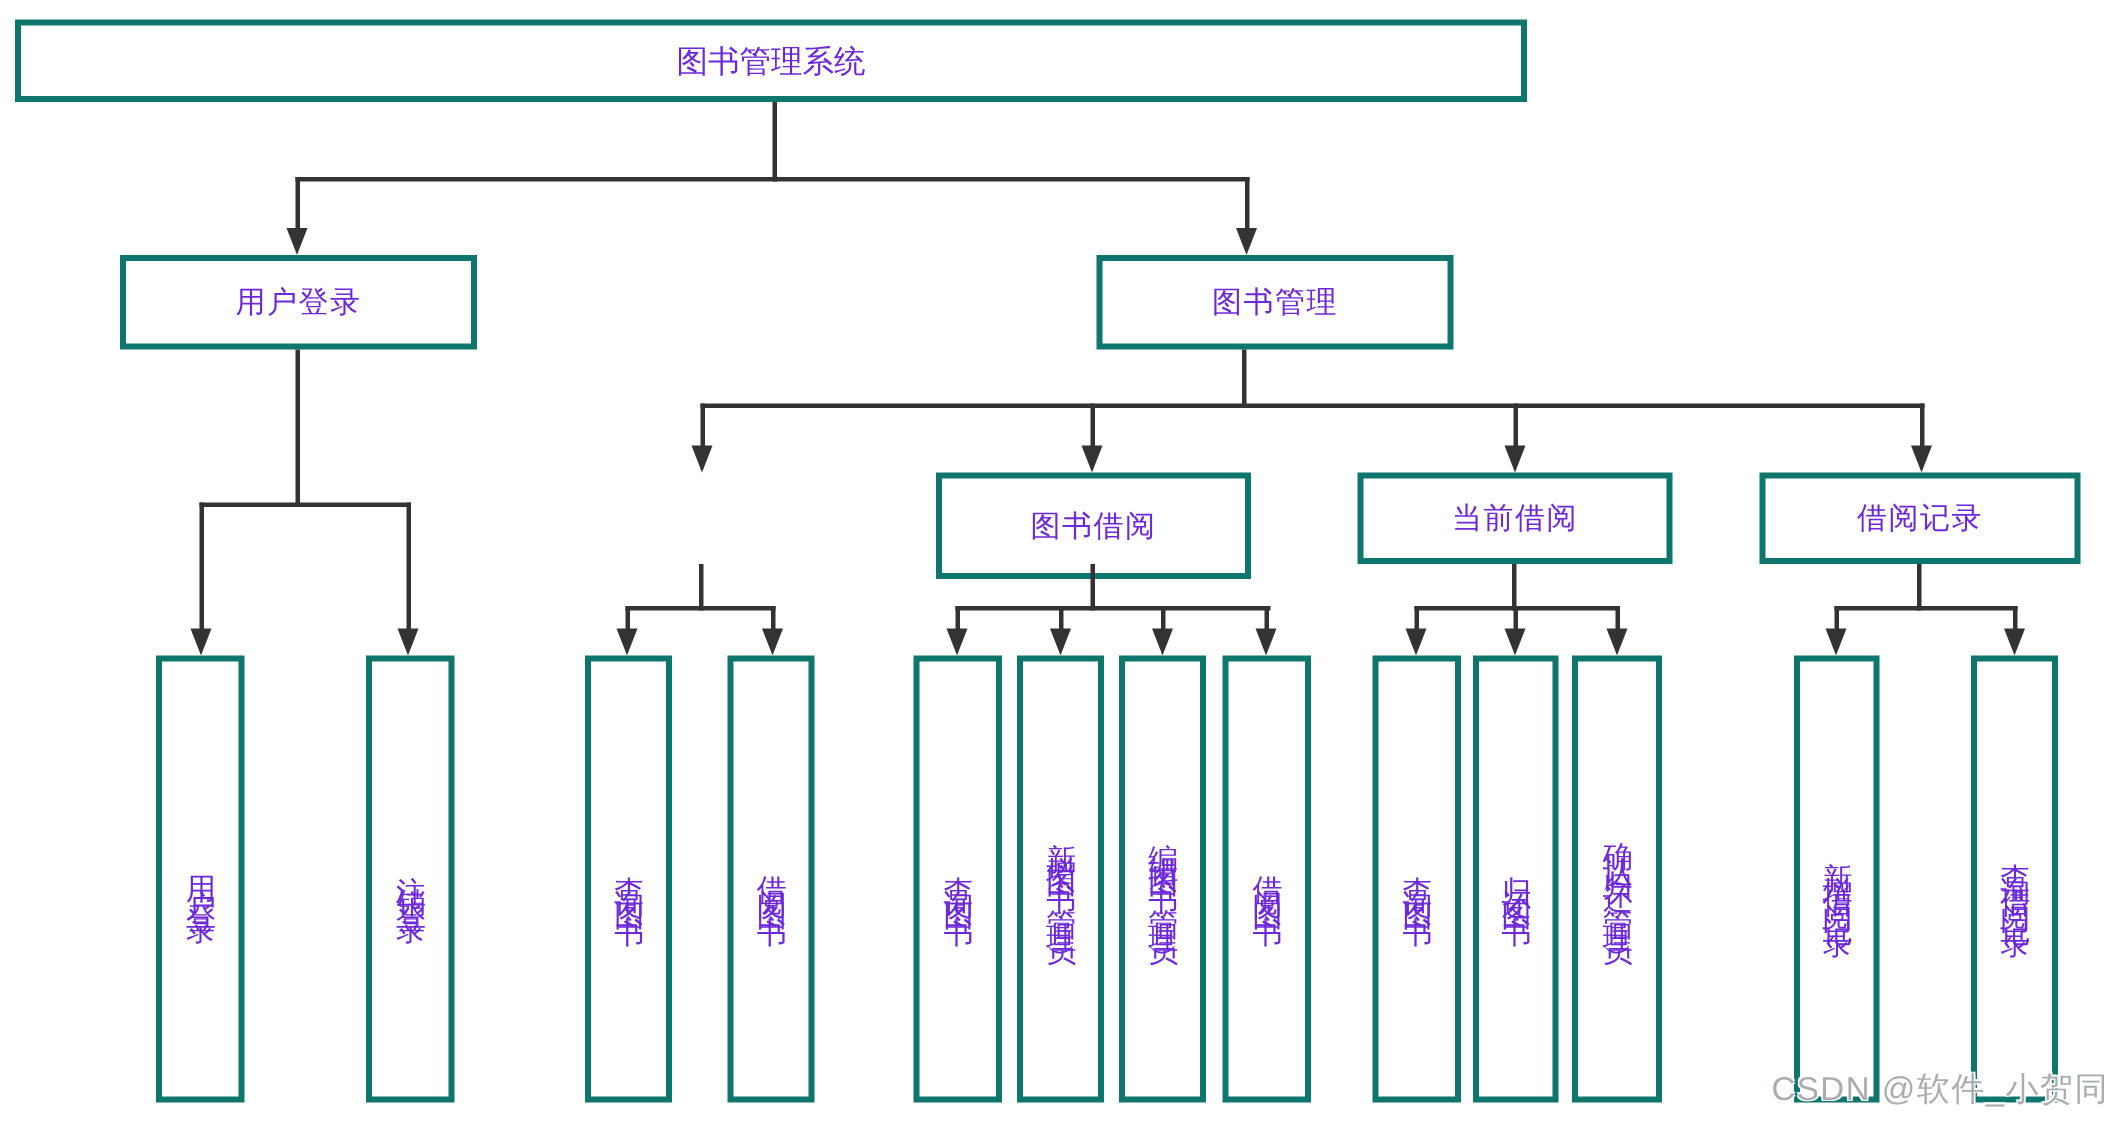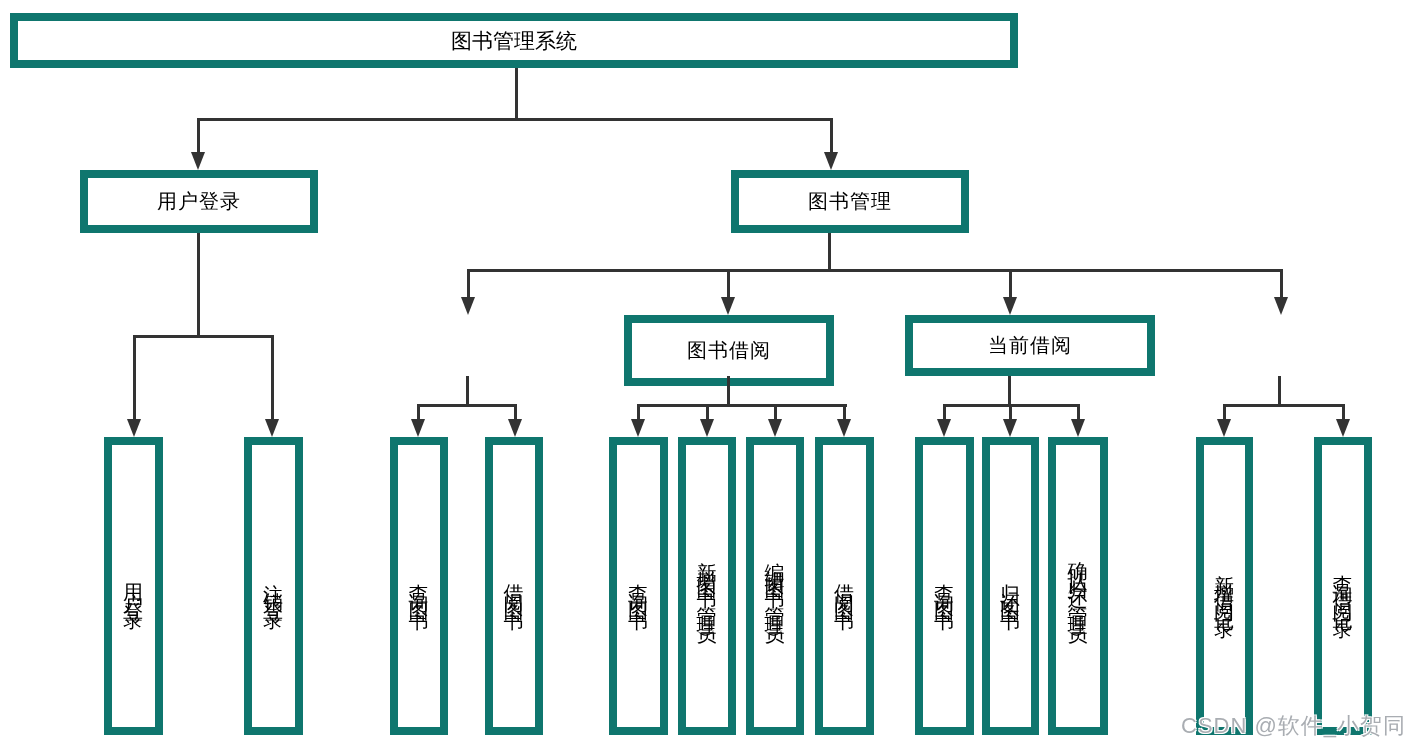--- a/index.html
+++ b/index.html
@@ -8,25 +8,25 @@
     width: 1405px;
     height: 747px;
     background: #ffffff;
     font-family: "Liberation Sans", "DejaVu Sans", sans-serif;
     overflow: hidden;
   }
   .node {
     position: absolute;
     box-sizing: border-box;
     background: #ffffff;
-    border: 8px solid #0f766e;
+    border: 4px solid #0f766e;
     display: flex;
     align-items: center;
     justify-content: center;
-    color: #000000;
+    color: #6d28d9;
   }
   .hnode { font-size: 20px; letter-spacing: 1px; }
   .root  { font-size: 21px; }
   .leaf  { font-size: 20px; }
   .leaf .vtext {
     writing-mode: vertical-rl;
     text-orientation: mixed;
     letter-spacing: 9px;
     line-height: 1;
     white-space: nowrap;
@@ -87,22 +87,25 @@
   <div class="vline" style="left:727px; top:269px; width:3px; height:30px;"></div>
   <div class="arrow" style="left:721px; top:297px;"></div>
   <div class="vline" style="left:1009px; top:269px; width:3px; height:30px;"></div>
   <div class="arrow" style="left:1003px; top:297px;"></div>
   <div class="vline" style="left:1280px; top:269px; width:3px; height:30px;"></div>
   <div class="arrow" style="left:1274px; top:297px;"></div>
 
   <div class="node hnode" style="left:624px; top:315px; width:210px; height:71px;">
     <span>图书借阅</span>
   </div>
-  <div class="node hnode" style="left:905px; top:315px; width:250px; height:61px;">
+  <div class="node hnode" style="left:905px; top:315px; width:210px; height:61px;">
     <span>当前借阅</span>
+  </div>
+  <div class="node hnode" style="left:1173px; top:315px; width:214px; height:61px;">
+    <span>借阅记录</span>
   </div>
 
   <div class="vline" style="left:466px; top:376px; width:3px; height:31px;"></div>
   <div class="hline" style="left:417px; top:404px; width:100px; height:3px;"></div>
   <div class="vline" style="left:417px; top:404px; width:3px; height:17px;"></div>
   <div class="arrow" style="left:411px; top:419px;"></div>
   <div class="vline" style="left:514px; top:404px; width:3px; height:17px;"></div>
   <div class="arrow" style="left:508px; top:419px;"></div>
 
   <div class="vline" style="left:727px; top:376px; width:3px; height:31px;"></div>

